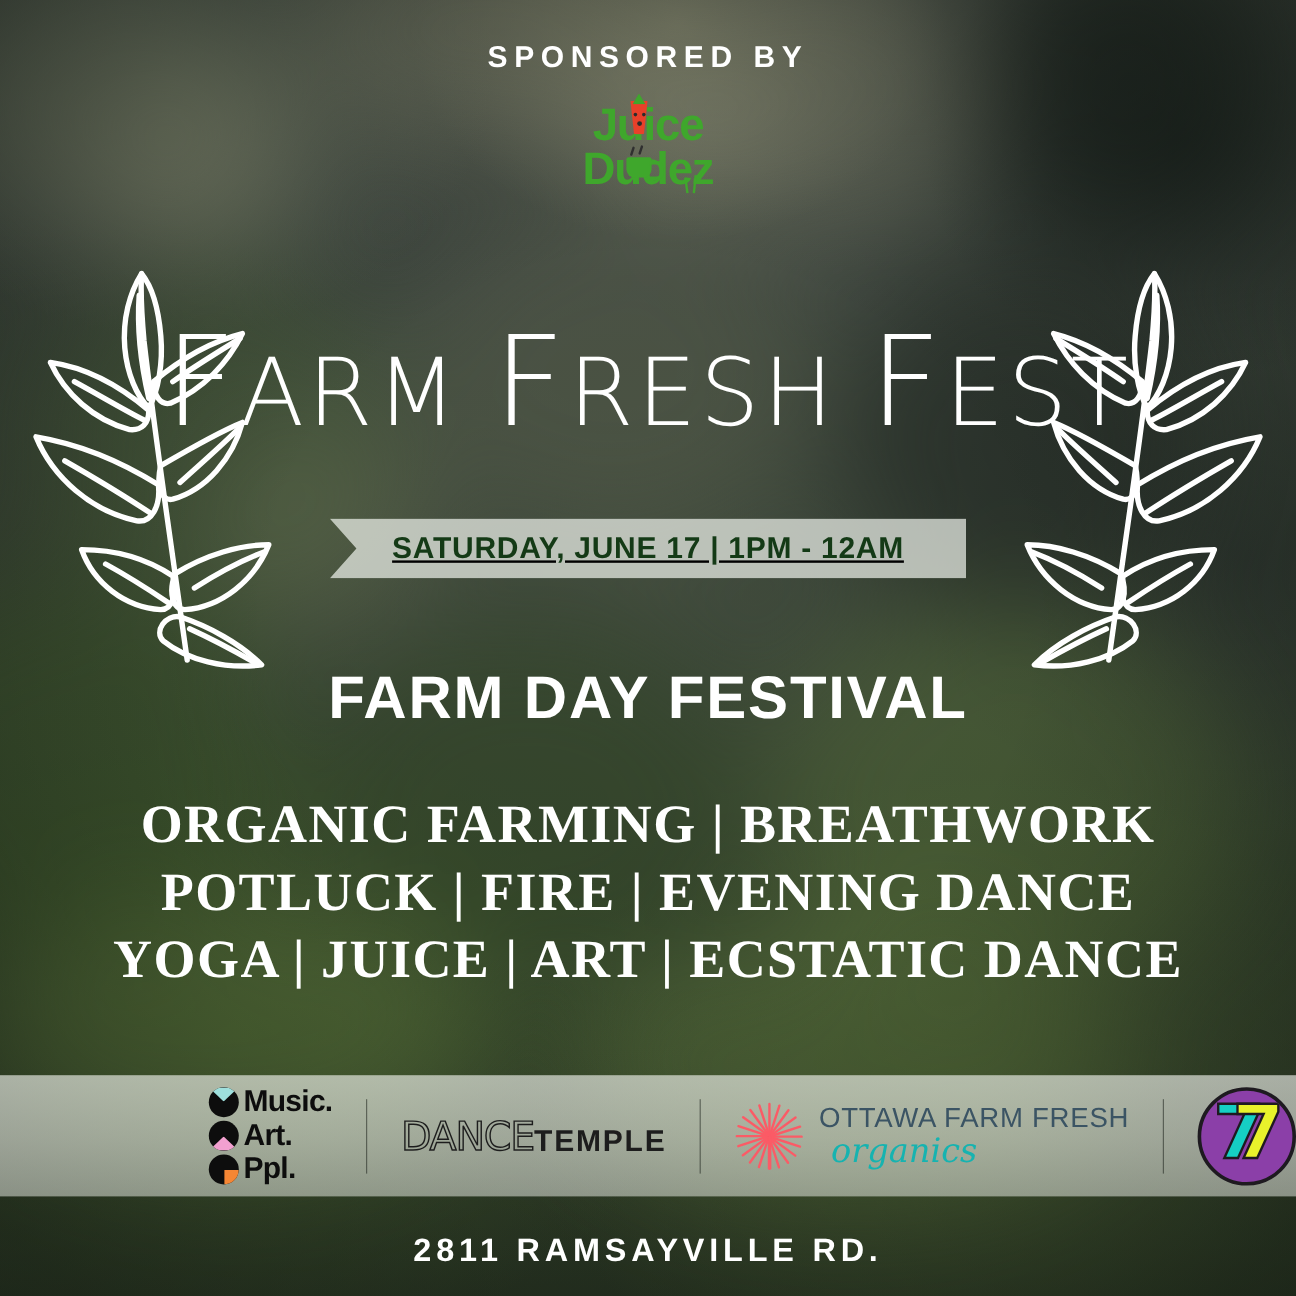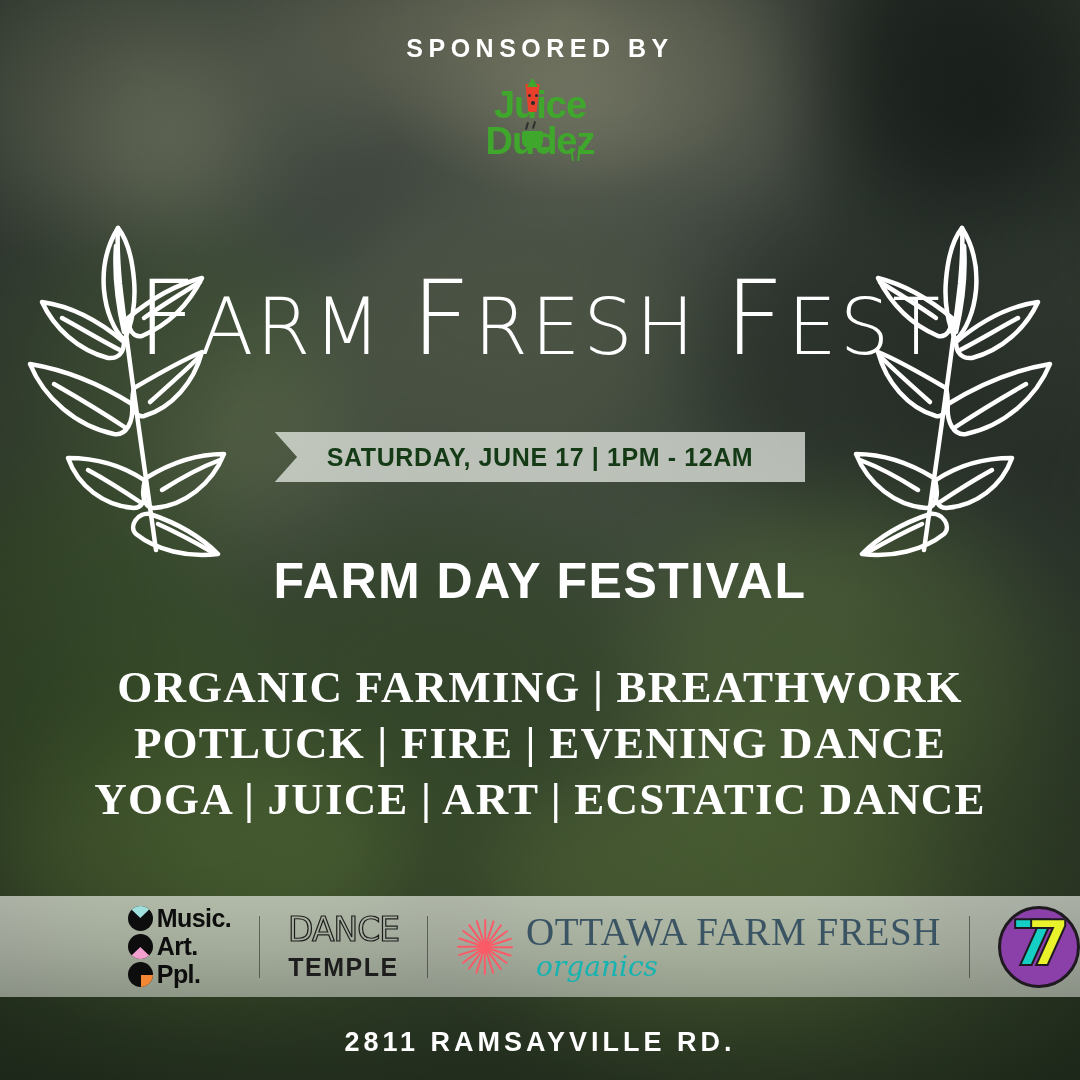--- a/index.html
+++ b/index.html
@@ -177,20 +177,21 @@
   }
   .title .cap  { font-size: 104px; }
   .title .rest { font-size: 78px; }
 
   
   .ribbon-wrap {
     position: absolute;
     top: 432px; left: 0; right: 0;
     display: flex;
     justify-content: center;
+    text-decoration: underline;
   }
   .ribbon {
     position: relative;
     background: rgba(236,240,233,.72);
     height: 50px;
     display: flex;
     align-items: center;
     justify-content: center;
     padding: 0 52px;
     clip-path: polygon(0% 0%, 100% 0%, 100% 100%, 0% 100%, 4.2% 50%);
@@ -290,21 +291,21 @@
   }
   .map-word {
     color: #0d0d0d;
     font-size: 25px;
     font-weight: 800;
     letter-spacing: -.6px;
     line-height: 1;
   }
 
   
-  .dt-logo { display: flex; flex-direction: column; align-items: center; }
+  .dt-logo { display: flex; flex-direction: row; align-items: center; }
   .dt-dance {
     color: #1d1d1d;
     font-size: 33px;
     font-weight: 400;
     letter-spacing: -1px;
     line-height: 1;
     font-family: "DejaVu Sans", sans-serif;
     -webkit-text-stroke: 1.2px #1d1d1d;
     color: transparent;
   }
@@ -324,25 +325,24 @@
     position: absolute;
     left: 50%; top: 50%;
     width: 2.4px; height: 28px;
     background: #fb5b66;
     border-radius: 2px;
     transform-origin: 50% 0%;
   }
   .off-text { display: flex; flex-direction: column; }
   .off-main {
     color: #3b5464;
-    font-size: 39px;
+    font-size: 23px;
     font-weight: 400;
     letter-spacing: .6px;
     line-height: 1;
-    font-family: Liberation Serif, serif;
   }
   .off-sub {
     color: #16b3b0;
     font-family: "DejaVu Serif", serif;
     font-style: italic;
     font-size: 28px;
     line-height: 1;
     margin-top: 2px;
     margin-left: 10px;
   }

